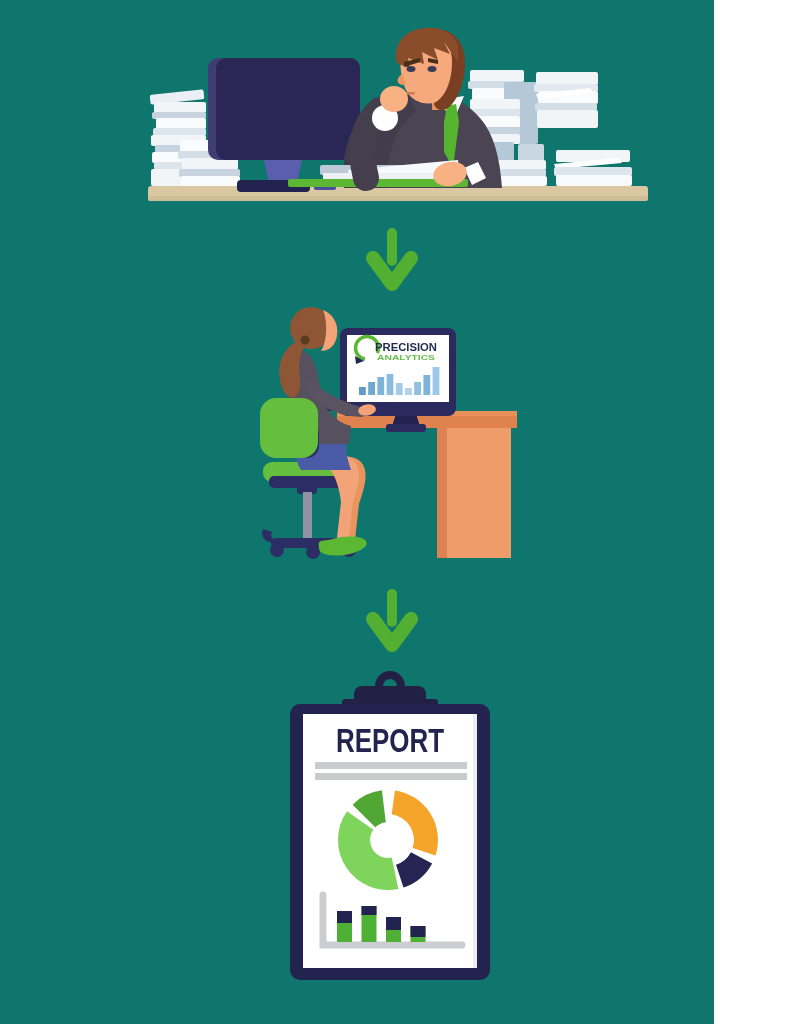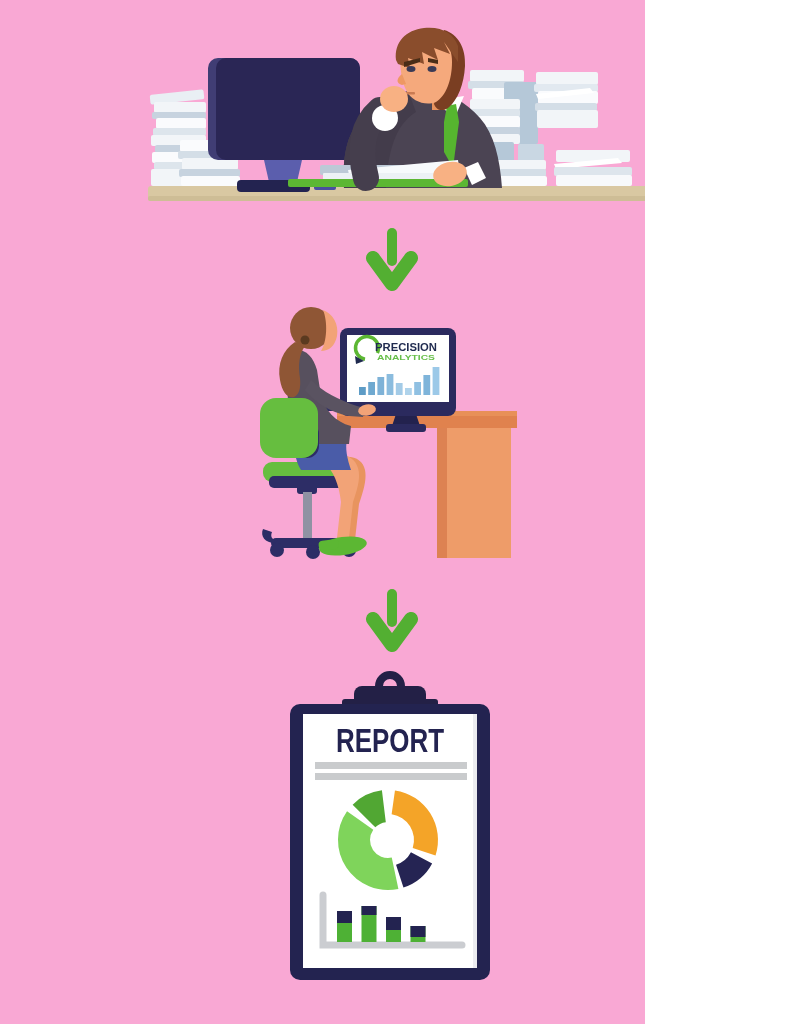--- a/index.html
+++ b/index.html
@@ -1,16 +1,16 @@
 <!DOCTYPE html>
 <html><head>
 <meta charset="utf-8">
 <style>
   html,body{margin:0;padding:0;background:#ffffff;}
-  .stage{position:relative;width:645px;height:1024px;background:#f9a8d4;overflow:hidden;
+  .stage{position:relative;width:714px;height:1024px;background:#0f766e;overflow:hidden;
          font-family:"Liberation Sans", sans-serif;}
   .abs{position:absolute;}
   svg text{font-family:"Liberation Sans", sans-serif;}
 </style>
 </head>
 <body>
 
 <div class="stage">
 
   <svg class="abs" style="left:148px;top:22px" width="500" height="180" viewBox="0 0 500 180">

